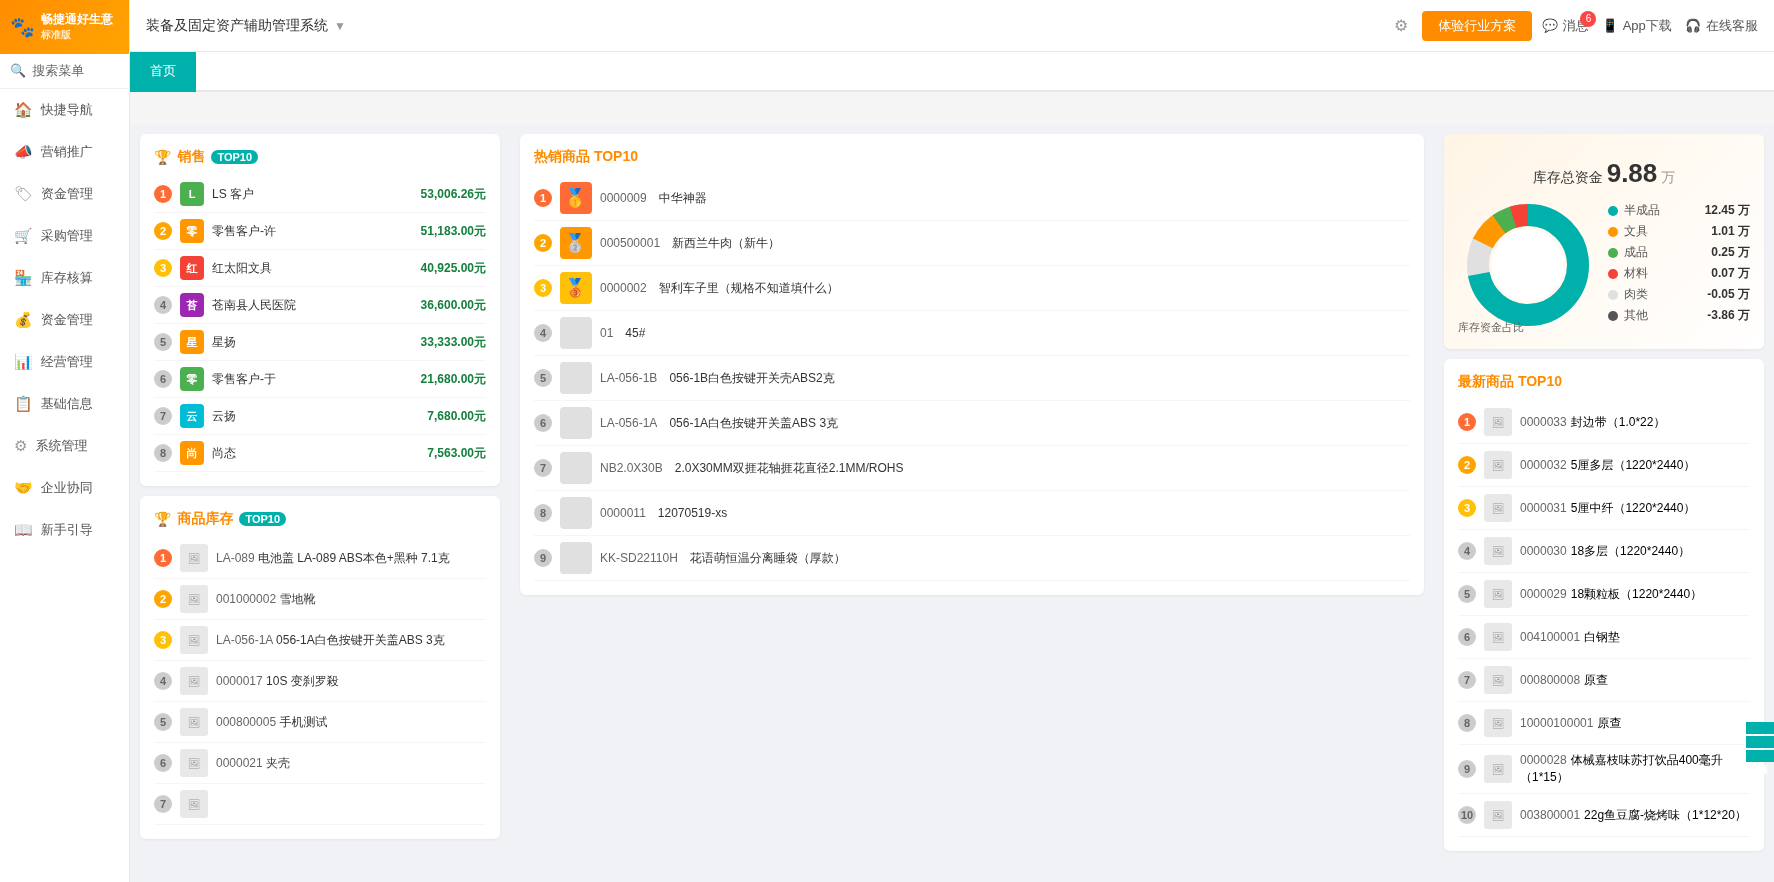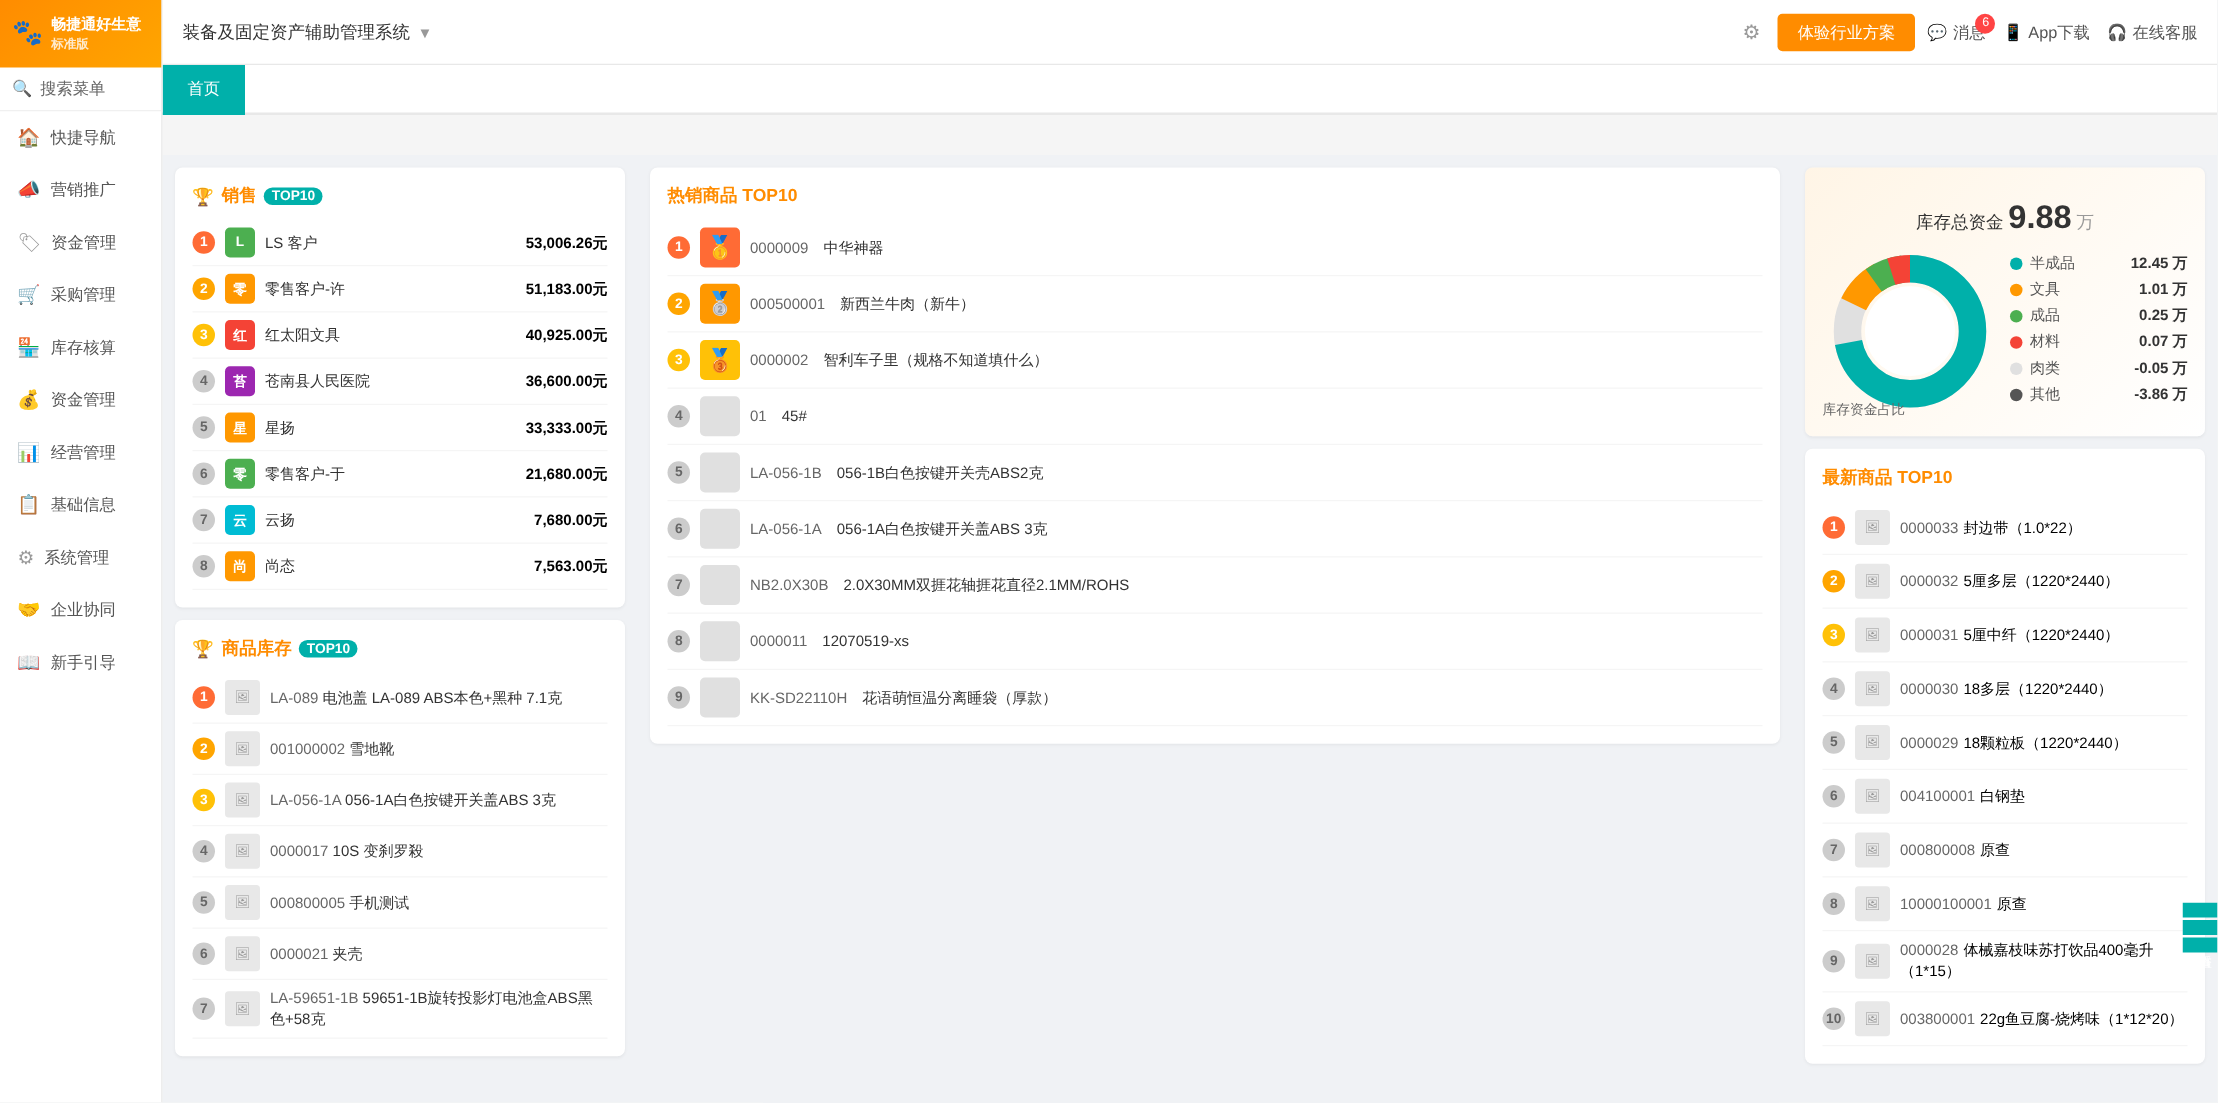--- a/index.html
+++ b/index.html
@@ -236,21 +236,21 @@
       border-radius: 4px;
       display: flex;
       align-items: center;
       justify-content: center;
       font-size: 11px;
       color: #fff;
       font-weight: bold;
       flex-shrink: 0;
     }
     .rank-name { flex: 1; color: #333; }
-    .rank-value { color: #000000; font-weight: bold; white-space: nowrap; padding-left: 33px; }
+    .rank-value { color: #15803d; font-weight: bold; white-space: nowrap; padding-left: 33px; }
 
     
     .inventory-total {
       text-align: center;
       padding: 10px 0 6px;
       font-size: 14px;
       color: #333;
     }
     .inventory-total-val {
       font-size: 26px;
@@ -564,21 +564,20 @@
               <span class="rank-name"><span style="color:#666">000800005</span> 手机测试</span>
             </li>
             <li>
               <span class="rank-num rank-num-default">6</span>
               <span class="latest-thumb">🖼</span>
               <span class="rank-name"><span style="color:#666">0000021</span> 夹壳</span>
             </li>
             <li>
               <span class="rank-num rank-num-default">7</span>
               <span class="latest-thumb">🖼</span>
-              <span class="rank-name"><span style="color:#666">LA-59651-1B</span> 59651-1B旋转投影灯电池盒ABS黑色+58克</span>
             </li>
           </ul>
         </div>
       </div>
 
       <div class="col-mid">
         <div class="card">
           <div class="card-title">
             <span class="card-title-orange">热销商品 TOP10</span>
           </div>

